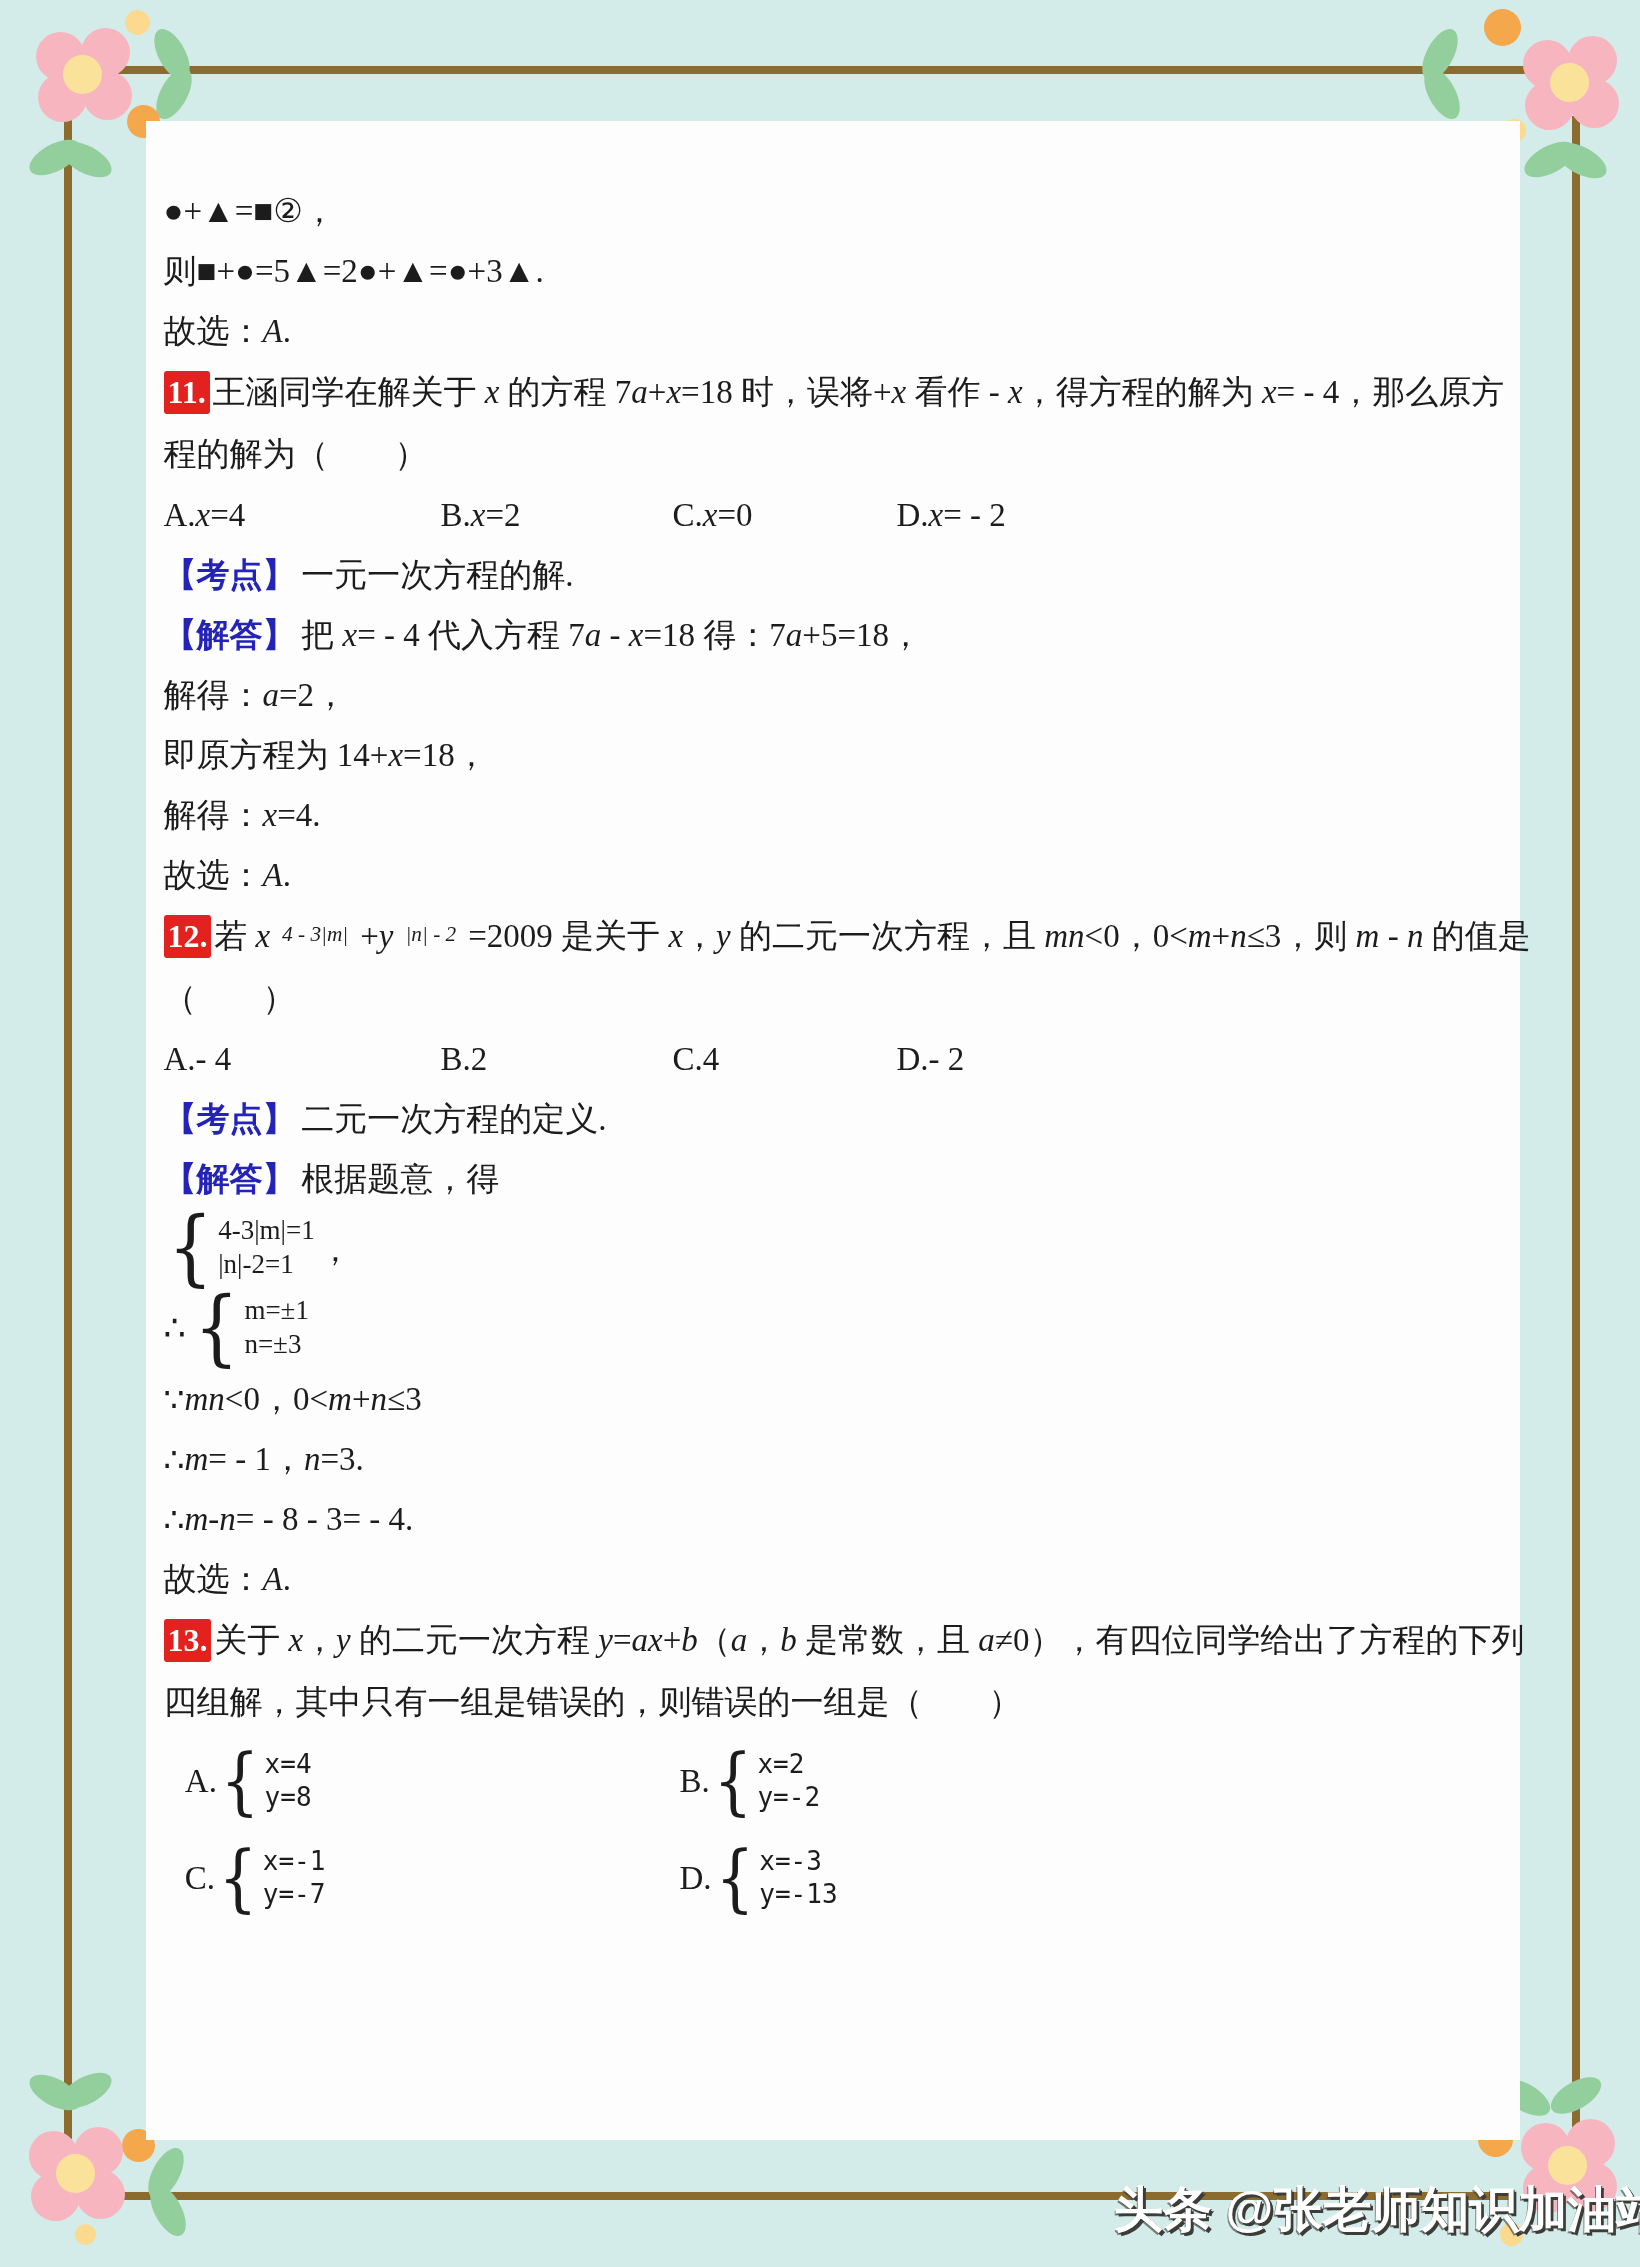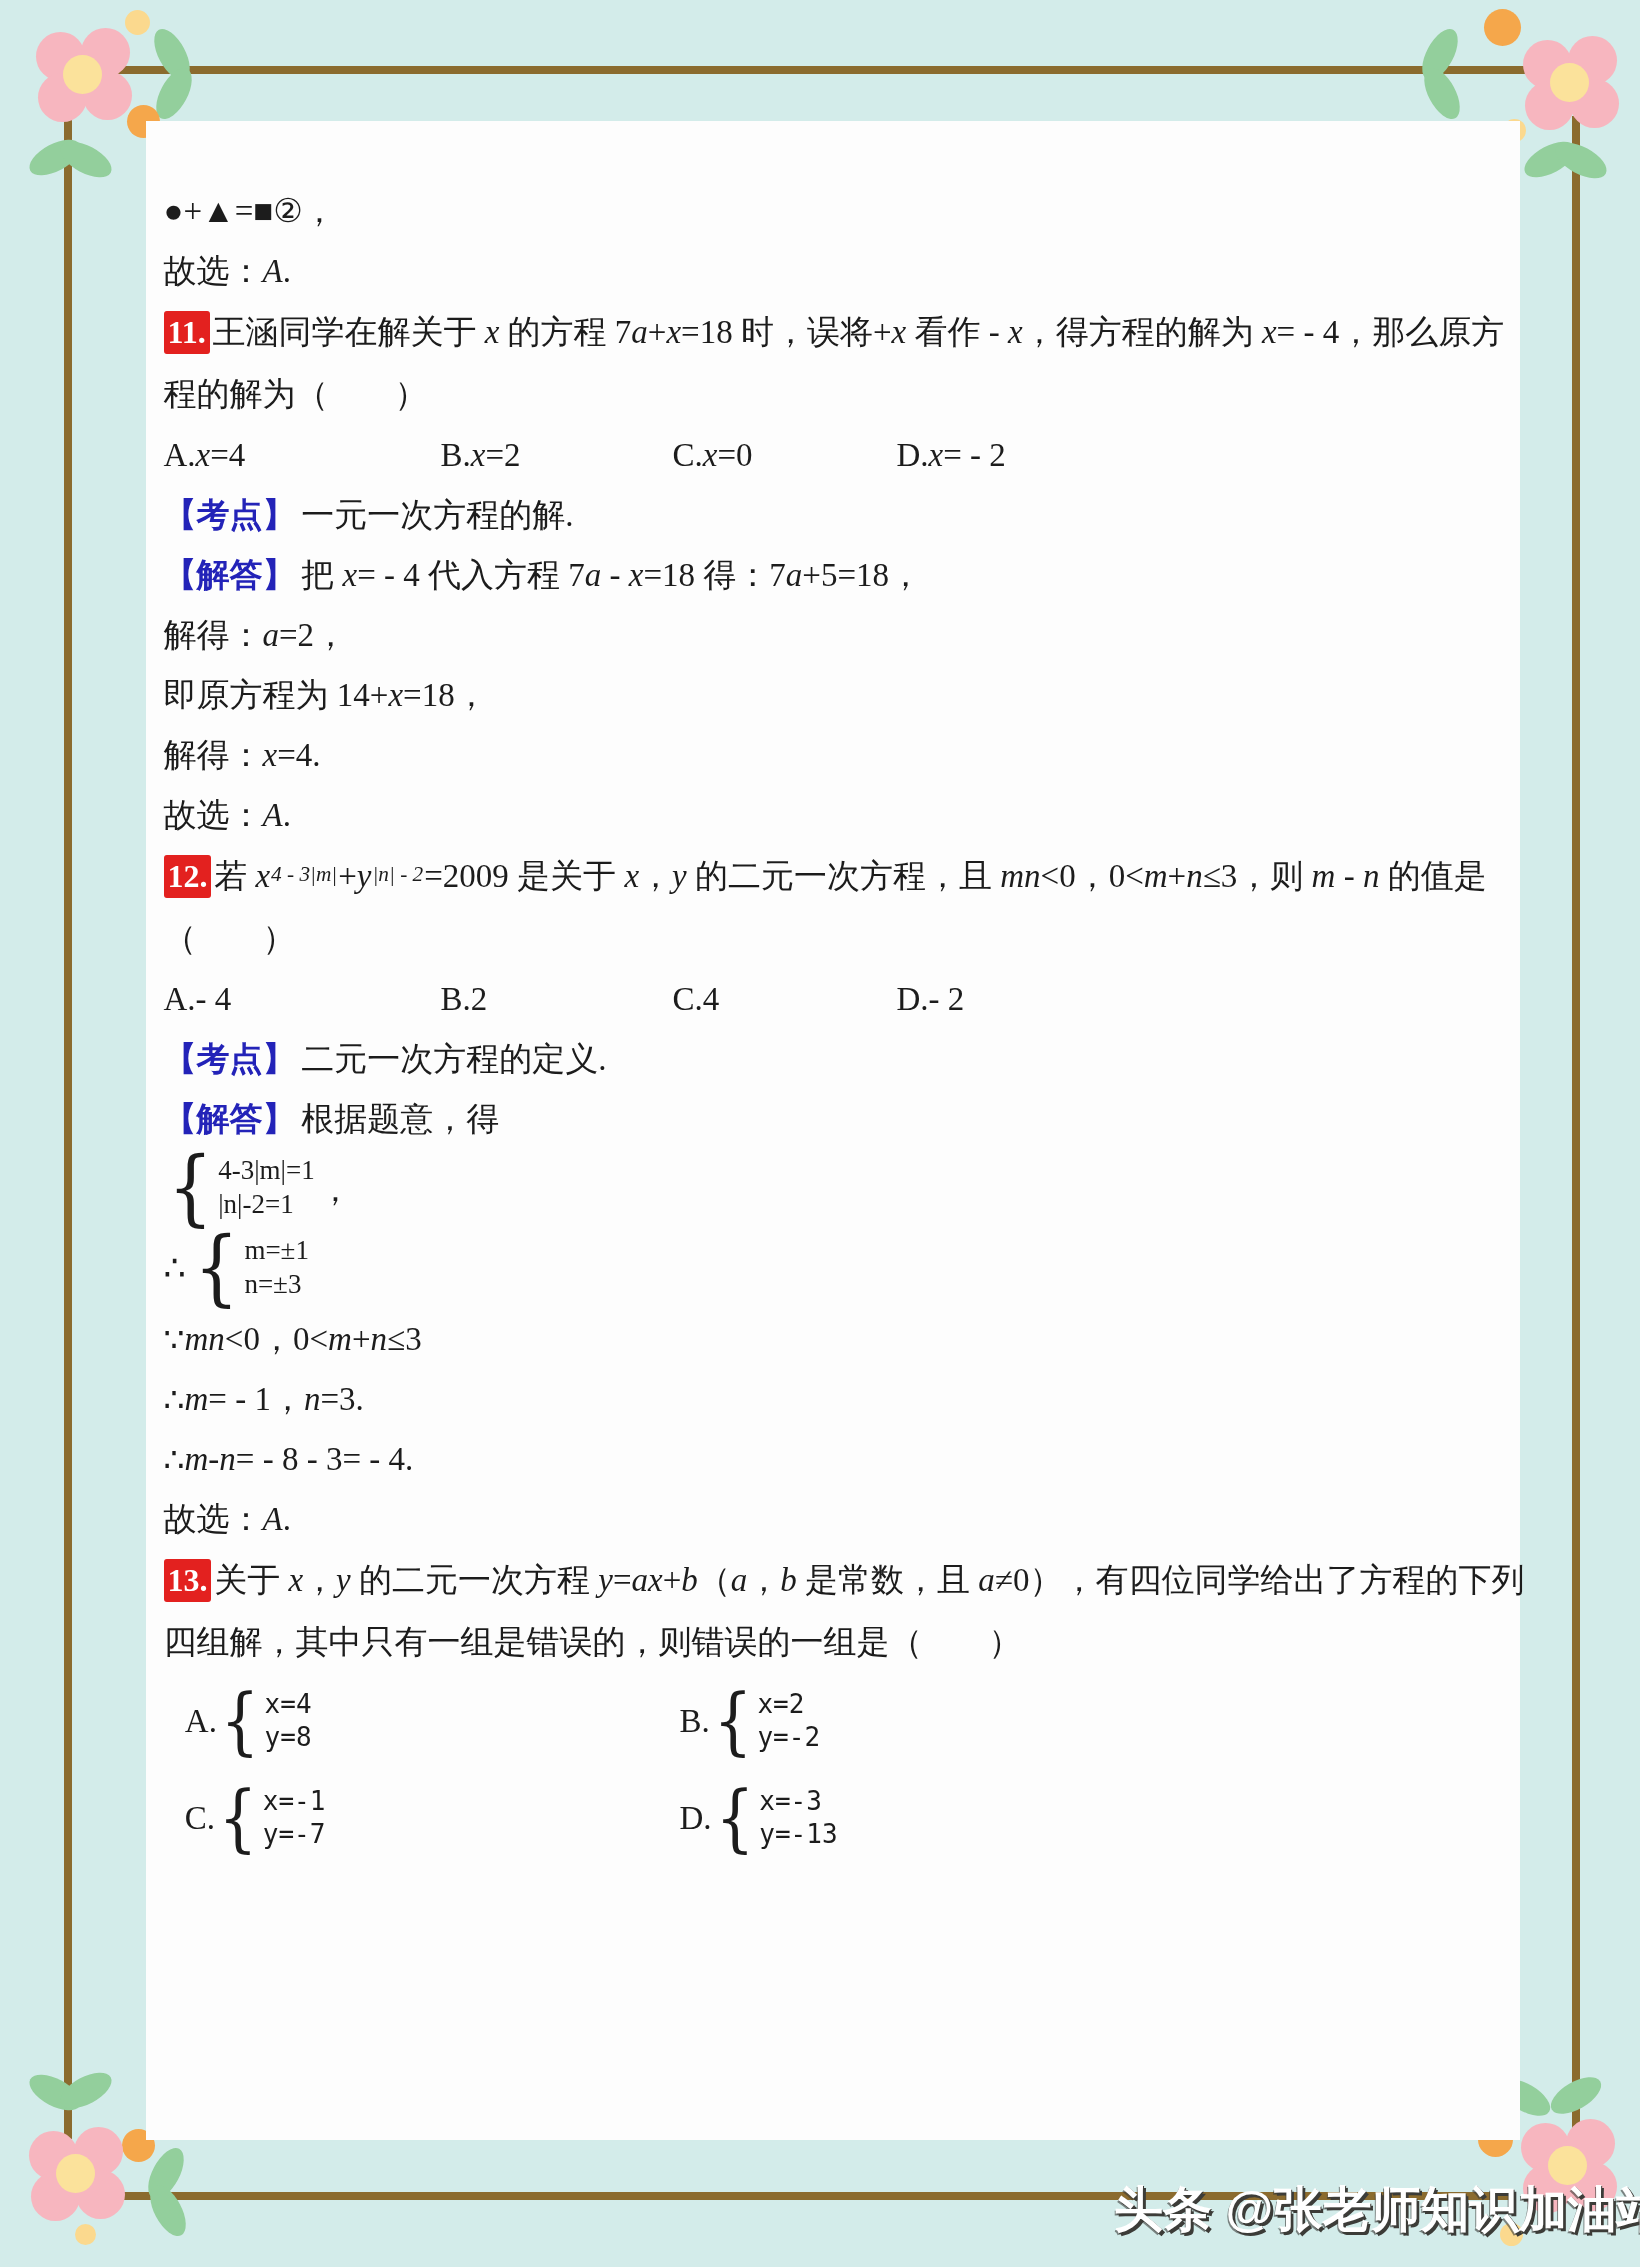--- a/index.html
+++ b/index.html
@@ -36,21 +36,21 @@
     position:absolute;left:1114px;top:2177px;z-index:9;
     font-family:"Liberation Sans","DejaVu Sans",sans-serif;font-weight:bold;
     font-size:49px;color:#ffffff;white-space:nowrap;
     text-shadow:2.9px 2.9px 0 #3c3c38,1px 1px 0 #3c3c38,-1px 1.9px 0 rgba(60,60,56,.6);
   }
   
   .content{position:absolute;left:17.5px;top:0;width:1325px;padding-top:60px;z-index:5;}
   .line{height:60px;display:flex;align-items:center;white-space:nowrap;font-size:33px;}
   .stem{height:62px;}
   .mv{font-style:italic;font-family:"Liberation Serif","DejaVu Serif",serif;}
-  sup.mv{font-size:21.3px;vertical-align:5.8px;margin:0 1px;}
+  sup.mv{font-size:21.3px;vertical-align:5.8px;margin:0 12px;}
   .badge{
     display:inline-block;background:#e3211f;color:#fff;font-weight:bold;
     font-size:32px;line-height:43px;padding:0 3.9px;margin-right:2.9px;border-radius:2.9px;
     font-family:"Liberation Serif","DejaVu Serif",serif;
   }
   .blue{color:#2323b8;font-weight:bold;margin-right:5.8px;}
   .optrow{position:relative;height:60px;font-size:33px;}
   .optrow .opt{position:absolute;top:0;height:60px;display:flex;align-items:center;white-space:nowrap;}
   .opt.c0{left:0}.opt.c1{left:277px}.opt.c2{left:509px}.opt.c3{left:733px}
   .mono{font-family:"DejaVu Sans Mono","Liberation Mono",monospace;font-size:27px;}
@@ -140,20 +140,23 @@
 </div>
 
 <div class="page">
 
   <div class="content">
 
     <div class="line">
         <span>●+▲=■②，</span>
       </div>
     <div class="line">
+        <span>则■+●=5▲=2●+▲=●+3▲.</span>
+      </div>
+    <div class="line">
         <span>故选：</span>
         <i class="mv">A</i>
         <span>.</span>
       </div>
 
     <div class="line stem">
       <span class="badge">11.</span>
       <span><span>王涵同学在解关于 </span><i class="mv">x</i><span> 的方程 7</span><i class="mv">a</i><span>+</span><i class="mv">x</i><span>=18 时，误将+</span><i class="mv">x</i><span> 看作 - </span><i class="mv">x</i><span>，得方程的解为 </span><i class="mv">x</i><span>= - 4，那么原方</span></span>
     </div>
     <div class="line stem">

